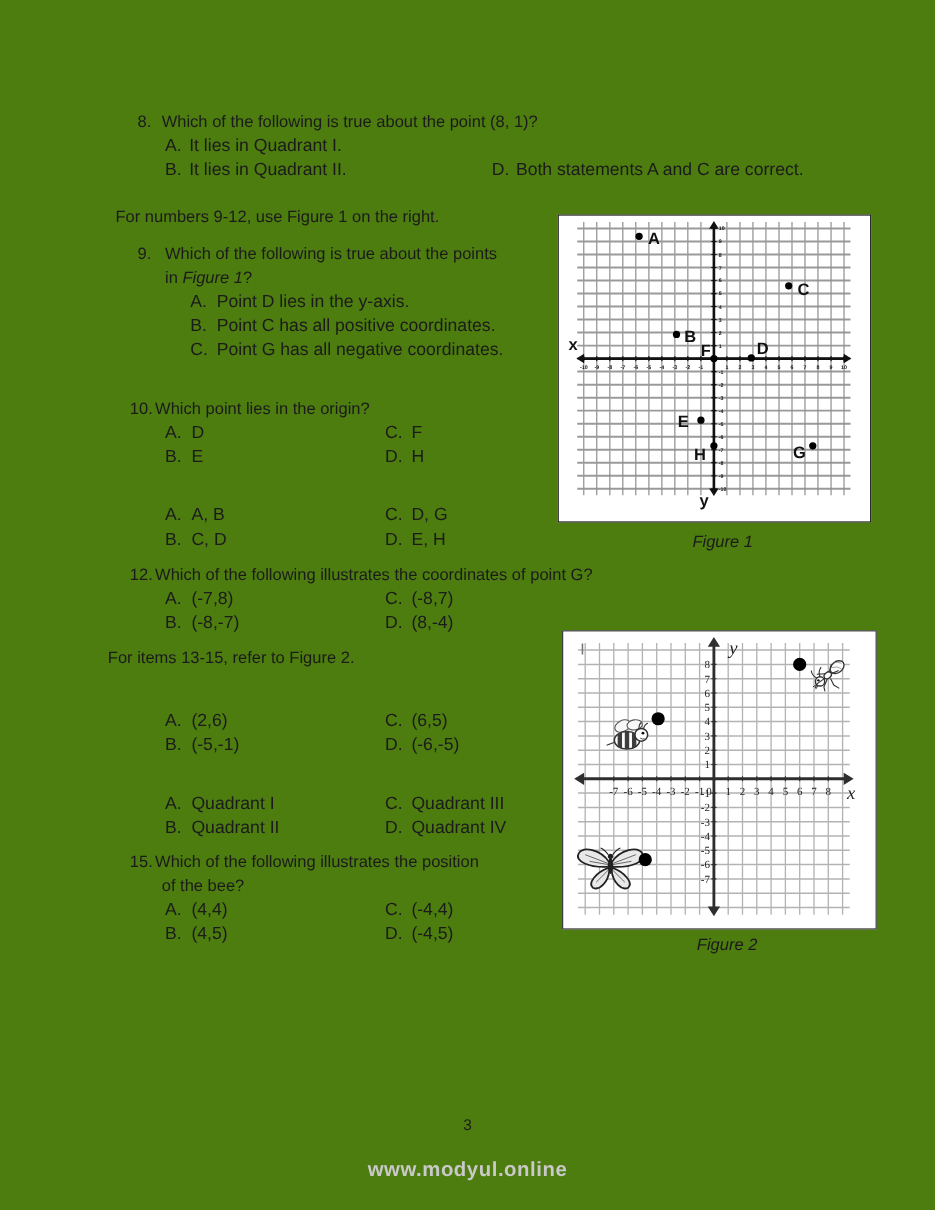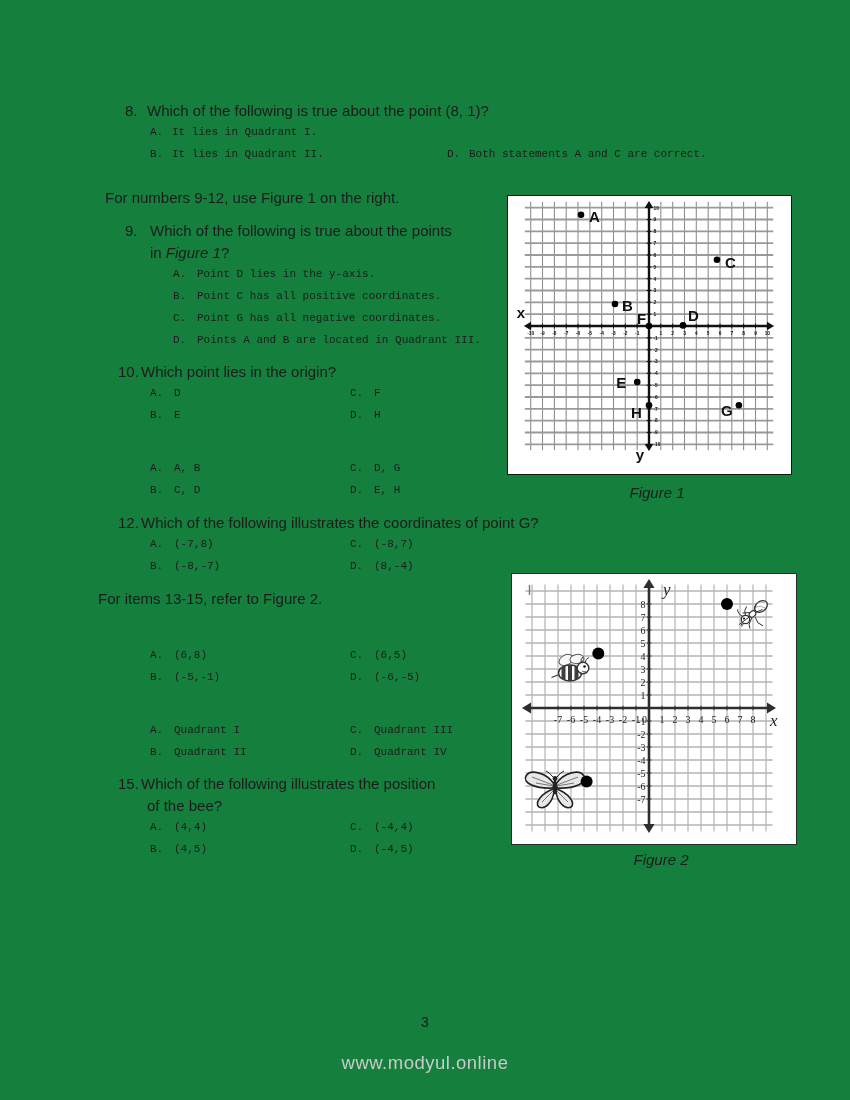--- a/index.html
+++ b/index.html
@@ -1,69 +1,68 @@
 <!DOCTYPE html>
 <html><head>
 <meta charset="utf-8">
 <style>
   html,body{margin:0;padding:0;background:#fff;}
-  #page{position:relative;width:850px;height:1100px;background:#15803d;overflow:hidden;
+  #page{position:relative;width:850px;height:1100px;background:#4d7c0f;overflow:hidden;
         font-family:"Liberation Sans",sans-serif;color:#1b1b1b;}
   .abs{position:absolute;}
   .line{font-size:15px;line-height:19px;white-space:nowrap;}
   .qn{display:inline-block;}
-  .opt{font-size:11px;line-height:19px;white-space:nowrap;font-family:Liberation Mono, monospace;}
+  .opt{font-size:16px;line-height:19px;white-space:nowrap;}
   .ol{display:inline-block;min-width:24px;}
   .ital{font-style:italic;}
   .cap{font-style:italic;font-size:15px;text-align:center;}
   .center{text-align:center;width:850px;left:0;}
   #fig1-svg{border:1.5px solid #141414;background:#fff;}
   #fig2-svg{border:1.5px solid #2a2a2a;background:#fff;}
-  #watermark{color:#c9c9c9;font-size:18.5px;letter-spacing:.5px;}
+  #watermark{color:#c9c9c9;font-size:18.5px;letter-spacing:.5px;font-weight:bold;}
   #pagenum{font-size:14px;}
 </style>
 </head>
 <body>
 
 <div id="page">
 
   <div class="abs line" style="left:125px;top:101px"><span class="qn" style="min-width:22px">8.</span><span>Which of the following is true about the point (8, 1)?</span></div>
   <div class="abs opt" style="left:150px;top:123px"><span class="ol" style="min-width:22px">A.</span><span>It lies in Quadrant I.</span></div>
   <div class="abs opt" style="left:150px;top:145px"><span class="ol" style="min-width:22px">B.</span><span>It lies in Quadrant II.</span></div>
   <div class="abs opt" style="left:447px;top:145px"><span class="ol" style="min-width:22px">D.</span><span>Both statements A and C are correct.</span></div>
 
   <div class="abs line" style="left:105px;top:188px">For numbers 9-12, use Figure 1 on the right.</div>
 
   <div class="abs line" style="left:125px;top:221px"><span class="qn" style="min-width:25px">9.</span><span>Which of the following is true about the points</span></div>
   <div class="abs line" style="left:150px;top:243px"><span>in </span><span class="ital">Figure 1</span><span>?</span></div>
   <div class="abs opt" style="left:173px;top:265px"><span class="ol">A.</span><span>Point D lies in the y-axis.</span></div>
   <div class="abs opt" style="left:173px;top:309px"><span class="ol">C.</span><span>Point G has all negative coordinates.</span></div>
   <div class="abs opt" style="left:173px;top:287px"><span class="ol">B.</span><span>Point C has all positive coordinates.</span></div>
-  <div class="abs opt" style="left:173px;top:331px"><span class="ol">D.</span><span>Points A and B are located in Quadrant III.</span></div>
 
   <div class="abs line" style="left:118px;top:362px"><span class="qn" style="min-width:23px">10.</span><span>Which point lies in the origin?</span></div>
   <div class="abs opt" style="left:150px;top:384px"><span class="ol">A.</span><span>D</span></div>
   <div class="abs opt" style="left:350px;top:384px"><span class="ol">C.</span><span>F</span></div>
   <div class="abs opt" style="left:150px;top:406px"><span class="ol">B.</span><span>E</span></div>
   <div class="abs opt" style="left:350px;top:406px"><span class="ol">D.</span><span>H</span></div>
 
   <div class="abs opt" style="left:150px;top:459px"><span class="ol">A.</span><span>A, B</span></div>
   <div class="abs opt" style="left:350px;top:459px"><span class="ol">C.</span><span>D, G</span></div>
   <div class="abs opt" style="left:150px;top:481px"><span class="ol">B.</span><span>C, D</span></div>
   <div class="abs opt" style="left:350px;top:481px"><span class="ol">D.</span><span>E, H</span></div>
 
   <div class="abs line" style="left:118px;top:513px"><span class="qn" style="min-width:23px">12.</span><span>Which of the following illustrates the coordinates of point G?</span></div>
   <div class="abs opt" style="left:150px;top:535px"><span class="ol">A.</span><span>(-7,8)</span></div>
   <div class="abs opt" style="left:350px;top:535px"><span class="ol">C.</span><span>(-8,7)</span></div>
   <div class="abs opt" style="left:150px;top:557px"><span class="ol">B.</span><span>(-8,-7)</span></div>
   <div class="abs opt" style="left:350px;top:557px"><span class="ol">D.</span><span>(8,-4)</span></div>
 
   <div class="abs line" style="left:98px;top:589px">For items 13-15, refer to Figure 2.</div>
 
-  <div class="abs opt" style="left:150px;top:646px"><span class="ol">A.</span><span>(6,8)</span></div>
+  <div class="abs opt" style="left:150px;top:646px"><span class="ol">A.</span><span>(2,6)</span></div>
   <div class="abs opt" style="left:350px;top:646px"><span class="ol">C.</span><span>(6,5)</span></div>
   <div class="abs opt" style="left:150px;top:668px"><span class="ol">B.</span><span>(-5,-1)</span></div>
   <div class="abs opt" style="left:350px;top:668px"><span class="ol">D.</span><span>(-6,-5)</span></div>
 
   <div class="abs opt" style="left:150px;top:721px"><span class="ol">A.</span><span>Quadrant I</span></div>
   <div class="abs opt" style="left:350px;top:721px"><span class="ol">C.</span><span>Quadrant III</span></div>
   <div class="abs opt" style="left:150px;top:743px"><span class="ol">B.</span><span>Quadrant II</span></div>
   <div class="abs opt" style="left:350px;top:743px"><span class="ol">D.</span><span>Quadrant IV</span></div>
 
   <div class="abs line" style="left:118px;top:774px"><span class="qn" style="min-width:23px">15.</span><span>Which of the following illustrates the position</span></div>

